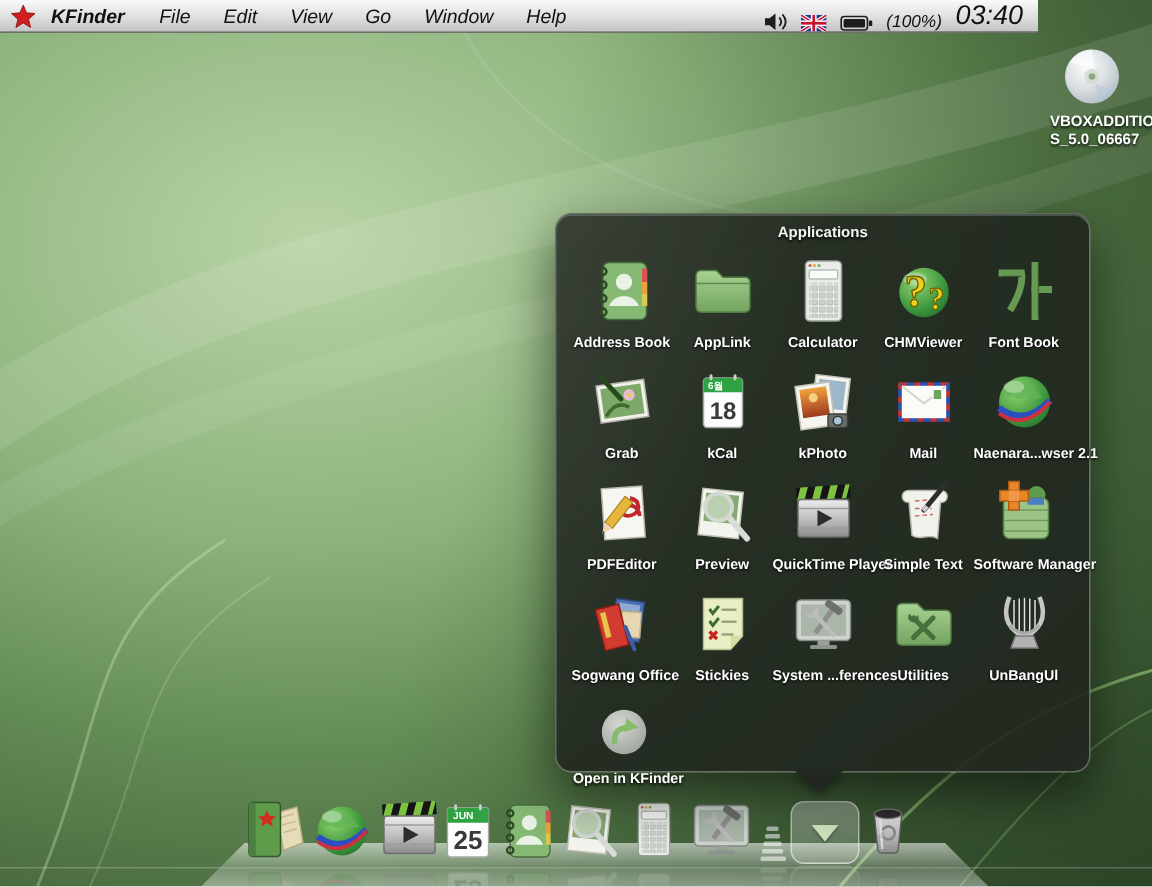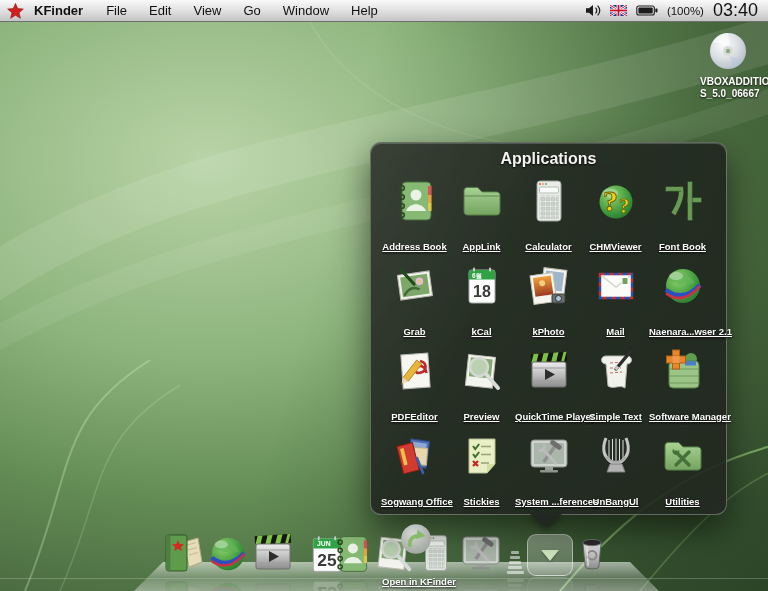--- a/index.html
+++ b/index.html
@@ -10,55 +10,55 @@
       linear-gradient(105deg, rgba(255,255,255,0) 42%, rgba(18,38,16,.30) 78%),
       radial-gradient(900px 620px at 27% 27%, #b9d4a7 0%, #8db47c 32%, #638b54 55%, #42603a 80%, #2f4a2b 100%);
   }
   svg { display:block; }
   .i { width:100%; height:100%; }
 
   
   #flourish { position:absolute; inset:0; pointer-events:none; }
 
   
-  #menubar { position:absolute; top:0; left:0; width:768px; height:22px;
+  #menubar { position:absolute; top:0; left:0; width:692px; height:22px;
     background:linear-gradient(#fafafa, #dedede 55%, #c4c4c4);
     border-bottom:1px solid #6f6f6f;
-    display:flex; align-items:center; font-size:13px; color:#111; z-index:40; }
+    display:flex; align-items:center; font-size:13px; color:#111; z-index:40;font-style:italic; }
   #menubar .left { display:flex; align-items:center; gap:0; }
   .menu-logo { width:30px; display:flex; justify-content:center; align-items:center; }
   .menu-item { padding:16px 11px; line-height:22px; }
   .menu-item.app { font-weight:bold; padding:0 12px 0 4px; }
-  #menubar .right { margin-left:auto; display:flex; align-items:center; gap:9px; padding-right:10px; font-size:11.5px; }
+  #menubar .right { margin-left:auto; display:flex; align-items:flex-end; gap:9px; padding-right:10px; font-size:11.5px; }
   #menubar .right .clock { font-size:18px; }
 
   
   #cd { position:absolute; left:700px; top:28px; width:56px; text-align:center; z-index:5; }
   #cd .disc { width:46px; height:46px; margin:0 auto; }
   #cd .cdlbl { margin-top:2px; font-size:10px; font-weight:bold; color:#fff;
     text-shadow:0 1px 2px rgba(0,0,0,.85); line-height:12px; white-space:nowrap; }
 
   
   #stack-panel { position:absolute; left:370px; top:142px; width:357px; height:373px;
     background:linear-gradient(115deg, rgba(255,255,255,.07), rgba(255,255,255,0) 35%),
                rgba(33,40,32,.93);
     border:1px solid rgba(150,160,148,.55); border-radius:11px;
     box-shadow:0 14px 34px rgba(0,0,0,.55), inset 0 1px 0 rgba(255,255,255,.18);
     z-index:30; }
   #stack-panel .pointer { position:absolute; left:158px; top:100%; margin-top:-1px;
     width:0; height:0; border-left:17px solid transparent; border-right:17px solid transparent;
     border-top:15px solid rgba(33,40,32,.96); filter:drop-shadow(0 3px 3px rgba(0,0,0,.4)); }
-  #stack-panel h1 { font-size:16px; font-weight:bold; color:#f4f4f2; text-align:center;
+  #stack-panel h1 { font-size:10px; font-weight:bold; color:#f4f4f2; text-align:center;
     padding-top:7px; text-shadow:0 1px 2px #000; }
   .grid { display:grid; grid-template-columns:repeat(5,67px); row-gap:11px;
     justify-content:center; padding:10px 11px 0; }
   .cell { width:67px; text-align:center; cursor:default; }
   .cell .ic { width:46px; height:46px; margin:0 auto; }
-  .cell .lbl { margin-top:17px; font-size:9.5px; font-weight:bold; color:#fff;
-    text-shadow:0 1px 2px #000; white-space:nowrap;text-decoration:underline; }
+  .cell .lbl { margin-top:6px; font-size:9.5px; font-weight:bold; color:#fff;
+    text-shadow:0 1px 2px #000; white-space:nowrap; }
   .footer-row { padding:12px 11px 0; }
   .footer-row .ic { width:40px; height:40px; margin:0 auto; }
 
   
   #shelf { position:absolute; left:0; top:562px; width:768px; height:29px; z-index:8;
     clip-path:polygon(163px 0, 630px 0, 659px 29px, 134px 29px);
     background:linear-gradient(180deg, rgba(243,248,243,.60), rgba(205,214,205,.30) 55%, rgba(255,255,255,.40)); }
   #floorline { position:absolute; left:0; top:578px; width:768px; height:1px;
     background:rgba(255,255,255,.22); z-index:7; }
   #dock-icons { position:absolute; left:0; top:530px; width:768px; height:46px; z-index:10;
@@ -473,47 +473,47 @@
                 <path d="M19 10 a4.4 4.4 0 1 0 8 0 l-2.4 2.4 h-3.2 z" fill="#bcbcbc"></path>
               </g>
           </svg>
         </div>
         <div class="lbl">System ...ferences</div>
       </div>
 
       <div class="cell">
         <div class="ic">
           <svg class="i" viewBox="0 0 46 46">
+            <path d="M5 13 c0-2.2 1.2-3.6 3.6-3.6 h10 l4.5 4.5 h14.3 c2.4 0 3.6 1.4 3.6 3.6 v16 c0 2.2-1.2 3.6-3.6 3.6 H8.6 c-2.4 0-3.6-1.4-3.6-3.6 z" fill="url(#gFolder)" stroke="#4f7a42"></path>
+            <g stroke="#47703b" stroke-width="3.4" stroke-linecap="round">
+                <path d="M16 19 l13 13"></path>
+                <path d="M29 19 l-13 13"></path>
+              </g>
+            <path d="M13.5 16 a3.4 3.4 0 1 0 5.5 1 l-1.8 1.6 -2.4-.5 z" fill="#47703b"></path>
+          </svg>
+        </div>
+        <div class="lbl">Utilities</div>
+      </div>
+
+      <div class="cell">
+        <div class="ic">
+          <svg class="i" viewBox="0 0 46 46">
             <path d="M13 5 q-6 15 4 23 q3 2.6 6 2.6 q3 0 6-2.6 q10-8 4-23" fill="none" stroke="#c6c6c6" stroke-width="3"></path>
             <g stroke="#e0e0e0" stroke-width="1">
                 <line x1="16" y1="7" x2="16" y2="27"></line>
                 <line x1="19.5" y1="6" x2="19.5" y2="29"></line>
                 <line x1="23" y1="5.5" x2="23" y2="30"></line>
                 <line x1="26.5" y1="6" x2="26.5" y2="29"></line>
                 <line x1="30" y1="7" x2="30" y2="27"></line>
               </g>
             <path d="M13 24 q10 10 20 0" stroke="#a8a8a8" stroke-width="2" fill="none"></path>
             <path d="M17 31 h12 l3 8 h-18 z" fill="#b3b3b3" stroke="#7e7e7e"></path>
           </svg>
         </div>
         <div class="lbl">UnBangUl</div>
-      </div>
-
-      <div class="cell">
-        <div class="ic">
-          <svg class="i" viewBox="0 0 46 46">
-            <path d="M5 13 c0-2.2 1.2-3.6 3.6-3.6 h10 l4.5 4.5 h14.3 c2.4 0 3.6 1.4 3.6 3.6 v16 c0 2.2-1.2 3.6-3.6 3.6 H8.6 c-2.4 0-3.6-1.4-3.6-3.6 z" fill="url(#gFolder)" stroke="#4f7a42"></path>
-            <g stroke="#47703b" stroke-width="3.4" stroke-linecap="round">
-                <path d="M16 19 l13 13"></path>
-                <path d="M29 19 l-13 13"></path>
-              </g>
-            <path d="M13.5 16 a3.4 3.4 0 1 0 5.5 1 l-1.8 1.6 -2.4-.5 z" fill="#47703b"></path>
-          </svg>
-        </div>
-        <div class="lbl">Utilities</div>
       </div>
     </div>
 
     <div class="footer-row">
       <div class="cell">
         <div class="ic">
           <svg class="i" viewBox="0 0 46 46">
             <circle cx="23" cy="23" r="17" fill="url(#gGray)"></circle>
             <path d="M16 32 q-2-13 12-12.5" stroke="#86bb68" stroke-width="4.2" fill="none"></path>
             <path d="M25 12.5 l9 7 l-11 3.5 z" fill="#86bb68"></path>
@@ -557,21 +557,21 @@
           <rect x="5" y="5" width="36" height="9" fill="#151515"></rect>
           <path d="M8 5 h5 l-3 9 h-5 z M18 5 h5 l-3 9 h-5 z M28 5 h5 l-3 9 h-5 z M38 5 h3 l-3 9 h-3 z" fill="#7dc242"></path>
         </g>
         <rect x="6" y="14" width="34" height="25" rx="2" fill="url(#gSilver)" stroke="#6e6e6e"></rect>
         <line x1="6" y1="20" x2="40" y2="20" stroke="#9c9c9c"></line>
           <line x1="6" y1="33" x2="40" y2="33" stroke="#9c9c9c"></line>
         <path d="M19 21 l10 5.5 l-10 5.5 z" fill="#2d2d2d"></path>
       </svg>
     </div>
 
-    <div class="dkitem" style="left:306px; width:42px; height:44px;">
+    <div class="dkitem" style="left:291px; width:42px; height:44px;">
       <svg class="i" viewBox="0 0 46 46">
         <rect x="8" y="6" width="30" height="36" rx="2.5" fill="#fdfdfd" stroke="#a6aba6"></rect>
         <path d="M8 8.5 q0-2.5 2.5-2.5 h25 q2.5 0 2.5 2.5 v8.5 h-30 z" fill="#2fa344"></path>
         <rect x="13" y="3.5" width="2" height="4.5" rx="1" fill="#cfcfcf"></rect>
           <rect x="31" y="3.5" width="2" height="4.5" rx="1" fill="#cfcfcf"></rect>
         <text x="12" y="14.5" font-size="7.5" font-weight="bold" fill="#fff">JUN</text>
         <text x="23" y="36" text-anchor="middle" font-size="19" font-weight="bold" fill="#3a3a3a">25</text>
       </svg>
     </div>
 

